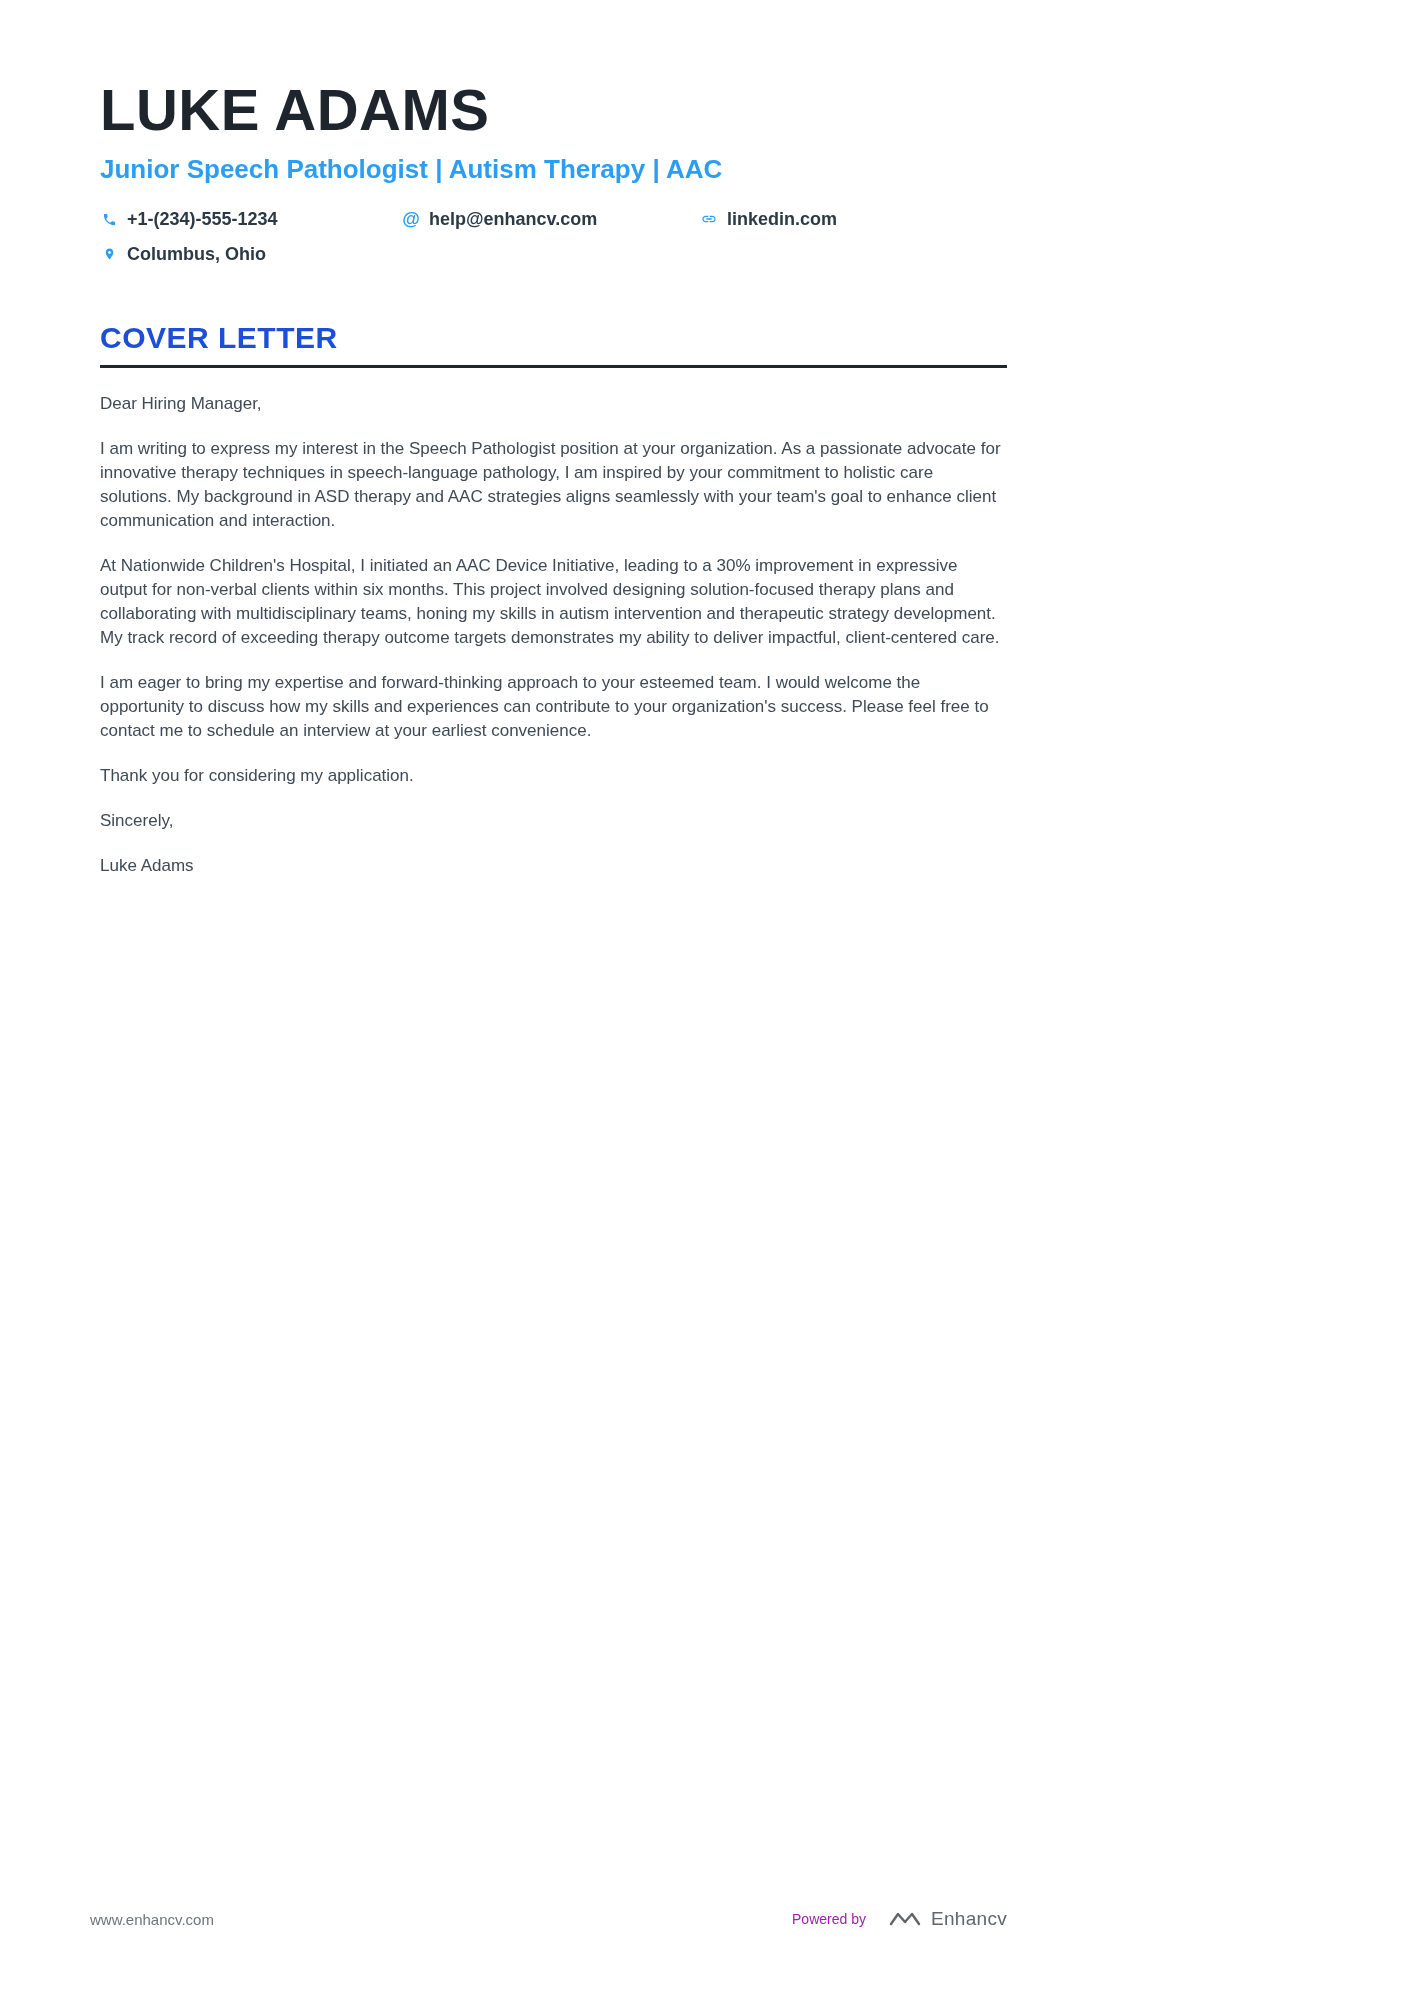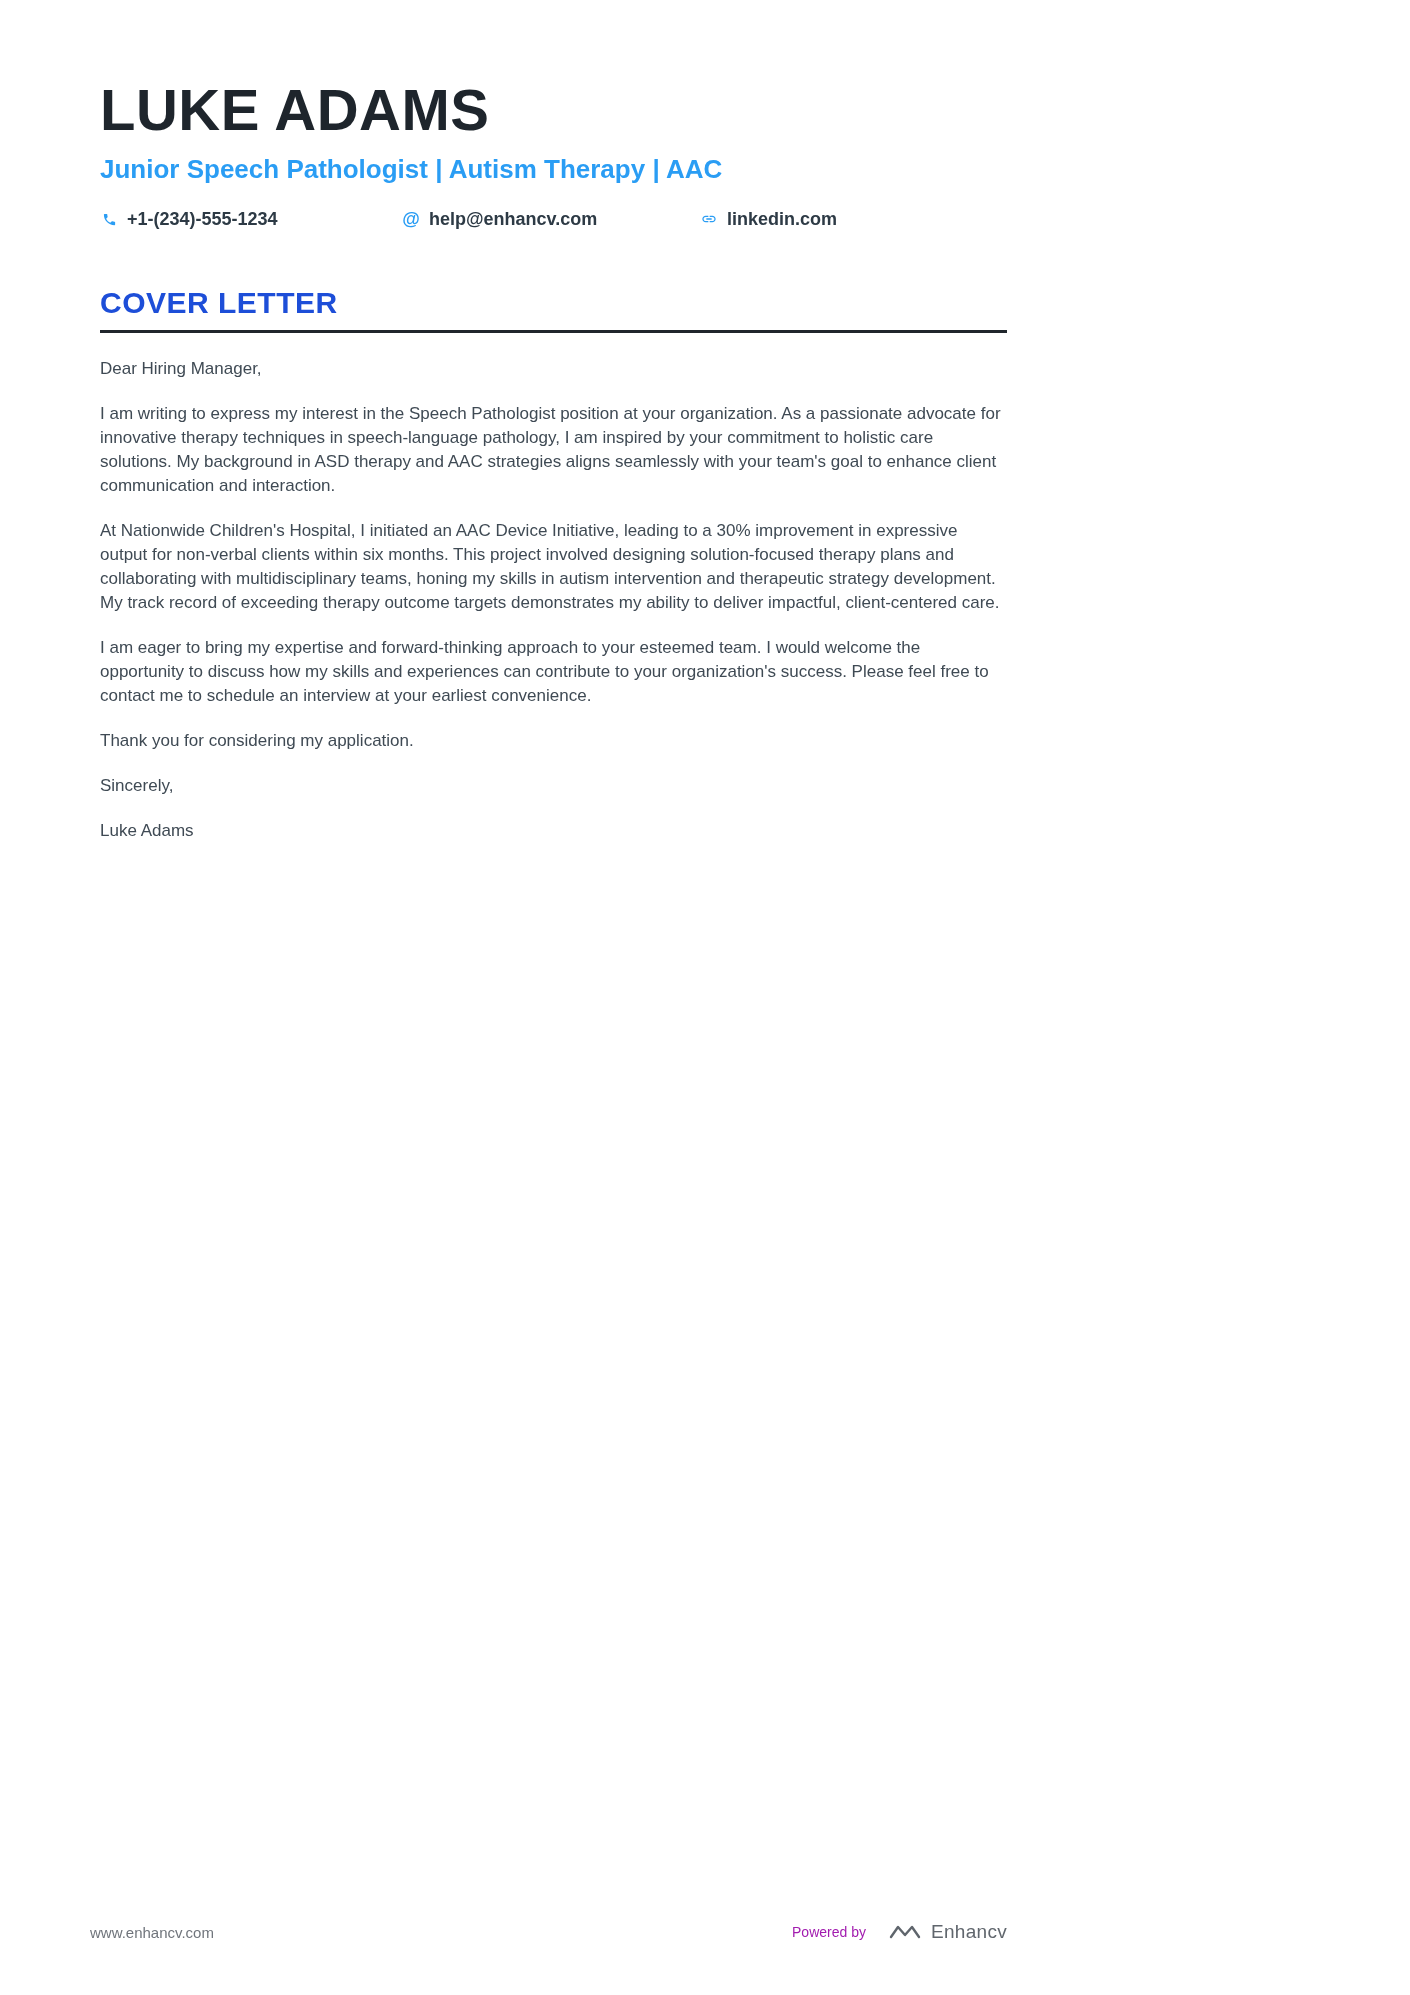--- a/index.html
+++ b/index.html
@@ -77,21 +77,21 @@
   .letter { margin-top: 24px; }
   .letter p {
     margin: 0 0 21px 0;
     font-size: 17px;
     line-height: 24px;
     color: #3f4a54;
   }
   .footer {
     position: absolute;
     left: 90px;
-    bottom: 52px;
+    bottom: 65px;
     width: 917px;
     display: flex;
     align-items: center;
     justify-content: space-between;
   }
   .footer-site {
     font-size: 15px;
     color: #70757c;
     cursor: pointer;
   }
@@ -142,20 +142,30 @@
       <div class="contact">
         <span class="ico">
           <svg width="16" height="16" viewBox="0 0 24 24" fill="currentColor">
             <path d="M3.9 12c0-1.71 1.39-3.1 3.1-3.1h4V7H7c-2.76 0-5 2.24-5 5s2.24 5 5 5h4v-1.9H7c-1.71 0-3.1-1.39-3.1-3.1zM8 13h8v-2H8v2zm9-6h-4v1.9h4c1.71 0 3.1 1.39 3.1 3.1s-1.39 3.1-3.1 3.1h-4V17h4c2.76 0 5-2.24 5-5s-2.24-5-5-5z"></path>
           </svg>
         </span>
         <span>linkedin.com</span>
       </div>
     </div>
 
+    <div class="contacts-row second">
+      <div class="contact">
+        <span class="ico">
+          <svg width="13" height="16" viewBox="0 0 24 24" fill="currentColor">
+            <path d="M12 2C8.13 2 5 5.13 5 9c0 5.25 7 13 7 13s7-7.75 7-13c0-3.87-3.13-7-7-7zm0 9.5c-1.38 0-2.5-1.12-2.5-2.5s1.12-2.5 2.5-2.5 2.5 1.12 2.5 2.5-1.12 2.5-2.5 2.5z"></path>
+          </svg>
+        </span>
+        <span>Columbus, Ohio</span>
+      </div>
+    </div>
 
     <h2 class="section-heading">COVER LETTER</h2>
 
     <div class="letter">
       <p>Dear Hiring Manager,</p>
       <p>I am writing to express my interest in the Speech Pathologist position at your organization. As a passionate advocate for innovative therapy techniques in speech-language pathology, I am inspired by your commitment to holistic care solutions. My background in ASD therapy and AAC strategies aligns seamlessly with your team's goal to enhance client communication and interaction.</p>
       <p>At Nationwide Children's Hospital, I initiated an AAC Device Initiative, leading to a 30% improvement in expressive output for non-verbal clients within six months. This project involved designing solution-focused therapy plans and collaborating with multidisciplinary teams, honing my skills in autism intervention and therapeutic strategy development. My track record of exceeding therapy outcome targets demonstrates my ability to deliver impactful, client-centered care.</p>
       <p>I am eager to bring my expertise and forward-thinking approach to your esteemed team. I would welcome the opportunity to discuss how my skills and experiences can contribute to your organization's success. Please feel free to contact me to schedule an interview at your earliest convenience.</p>
       <p>Thank you for considering my application.</p>
       <p>Sincerely,</p>

